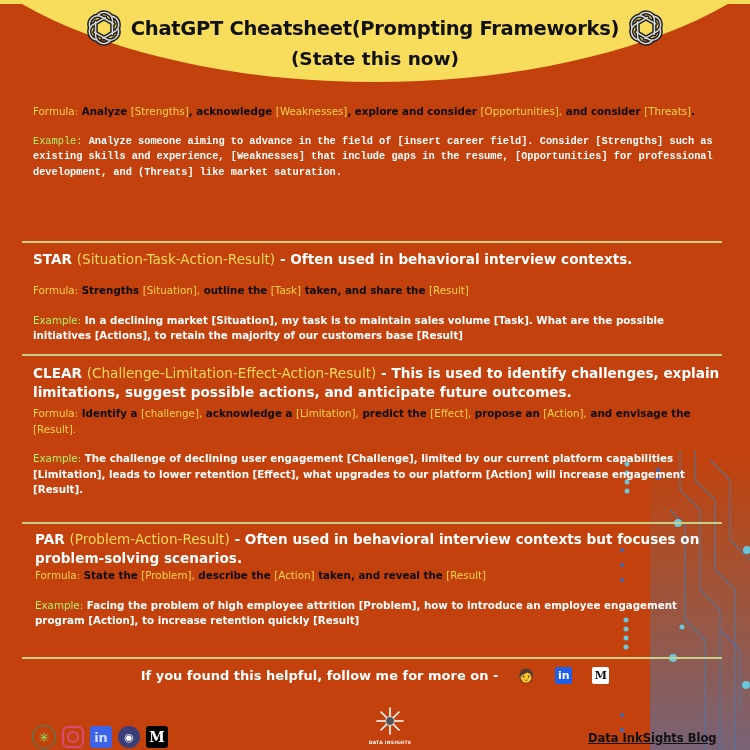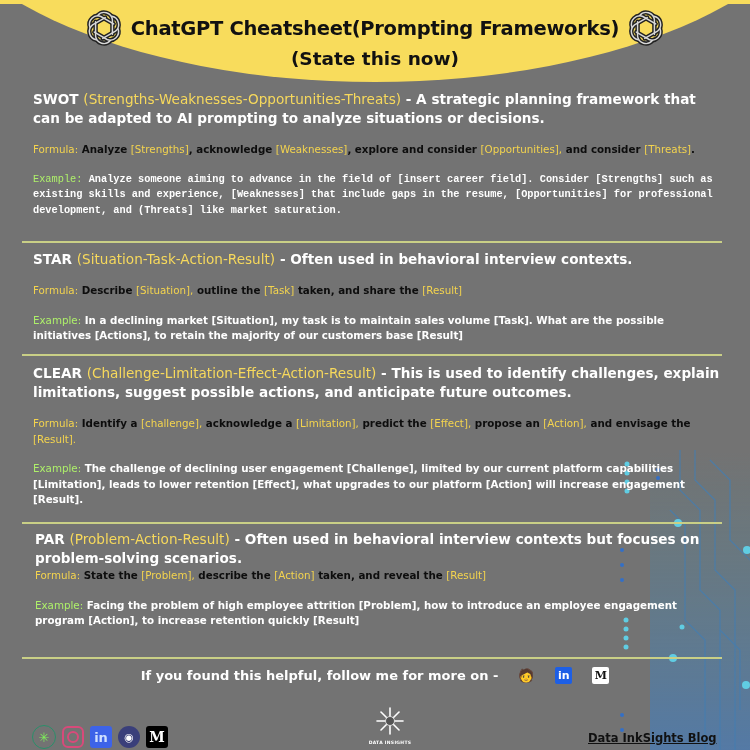--- a/index.html
+++ b/index.html
@@ -1,18 +1,18 @@
 <!DOCTYPE html>
 <html><head>
 <meta charset="utf-8">
 <style>
   html, body { margin:0; padding:0; }
   body { width:750px; height:750px; overflow:hidden; background:#3f96b1; position:relative;
          font-family:"DejaVu Sans", sans-serif; }
-  .page { position:absolute; left:0; top:0; width:750px; height:750px; overflow:hidden; background:#737373; }
+  .page { position:absolute; left:0; top:0; width:750px; height:750px; overflow:hidden; background:#c2410c; }
   .header-bg { position:absolute; left:-80px; top:-340px; width:910px; height:422px; border-radius:50%;
                background:#f8dc5c; }
   .header-top { position:absolute; left:0; top:0; width:750px; height:4px; background:#f8dc5c; }
   .title-row { position:absolute; left:0; top:6px; width:750px; height:44px; display:flex; align-items:center; justify-content:center; gap:6px; }
   .title { font-weight:bold; font-size:19.5px; color:#111; letter-spacing:-0.3px; }
   .subtitle { position:absolute; left:0; top:48px; width:750px; text-align:center; font-weight:bold; font-size:18.5px; color:#111; }
   .logo { width:42px; height:42px; }
 
   .circuit { position:absolute; right:0; top:450px; width:140px; height:300px; opacity:0.9; }
 
@@ -131,57 +131,53 @@
           <path d="M-6 -12 A8 8 0 0 1 8 -8 V6" transform="rotate(180)"></path>
           <path d="M-6 -12 A8 8 0 0 1 8 -8 V6" transform="rotate(240)"></path>
           <path d="M-6 -12 A8 8 0 0 1 8 -8 V6" transform="rotate(300)"></path>
         </g>
       </g>
     </svg>
   </div>
   <div class="subtitle">(State this now)</div>
 
   <div class="section" style="top:90px;">
-    <div class="head">
-      <span class="acr">SWOT</span>
-      <span class="exp">(Strengths-Weaknesses-Opportunities-Threats)</span><span class="desc"> - A strategic planning framework that can be adapted to AI prompting to analyze situations or decisions.</span>
-    </div>
     <div class="line" style="margin-top:14px;">
       <span class="lbl-f">Formula:</span>
       <span class="formula-parts"><span class="dark">Analyze </span><span class="hl">[Strengths]</span><span class="dark">, acknowledge </span><span class="hl">[Weaknesses]</span><span class="dark">, explore and consider </span><span class="hl">[Opportunities],</span><span class="dark"> and consider </span><span class="hl">[Threats]</span><span class="dark">.</span></span>
     </div>
     <div class="line" style="margin-top:14px;font-family:Liberation Mono, monospace;">
       <span class="lbl-e">Example:</span>
       <span class="white">Analyze someone aiming to advance in the field of [insert career field]. Consider [Strengths] such as existing skills and experience, [Weaknesses] that include gaps in the resume, [Opportunities] for professional development, and (Threats] like market saturation.</span>
     </div>
   </div>
   <div class="divider" style="top:241px;"></div>
 
   <div class="section" style="top:250px;">
     <div class="head">
       <span class="acr">STAR</span>
       <span class="exp">(Situation-Task-Action-Result)</span><span class="desc"> - Often used in behavioral interview contexts.</span>
     </div>
     <div class="line" style="margin-top:14px;">
       <span class="lbl-f">Formula:</span>
-      <span class="formula-parts"><span class="dark">Describe </span><span class="hl">[Situation],</span><span class="dark"> outline the </span><span class="hl">[Task]</span><span class="dark"> taken, and share the </span><span class="hl">[Result]</span></span>
+      <span class="formula-parts"><span class="dark">Strengths </span><span class="hl">[Situation],</span><span class="dark"> outline the </span><span class="hl">[Task]</span><span class="dark"> taken, and share the </span><span class="hl">[Result]</span></span>
     </div>
     <div class="line" style="margin-top:14px;">
       <span class="lbl-e">Example:</span>
       <span class="white">In a declining market [Situation], my task is to maintain sales volume [Task]. What are the possible initiatives [Actions], to retain the majority of our customers base [Result]</span>
     </div>
   </div>
   <div class="divider" style="top:354px;"></div>
 
   <div class="section" style="top:364px;">
     <div class="head">
       <span class="acr">CLEAR</span>
       <span class="exp">(Challenge-Limitation-Effect-Action-Result)</span><span class="desc">  - This is used to identify challenges, explain limitations, suggest possible actions, and anticipate future outcomes.</span>
     </div>
-    <div class="line" style="margin-top:14px;">
+    <div class="line" style="margin-top:4px;">
       <span class="lbl-f">Formula:</span>
       <span class="formula-parts"><span class="dark">Identify a </span><span class="hl">[challenge],</span><span class="dark"> acknowledge a </span><span class="hl">[Limitation],</span><span class="dark"> predict the </span><span class="hl">[Effect],</span><span class="dark"> propose an </span><span class="hl">[Action],</span><span class="dark"> and envisage the </span><span class="hl">[Result].</span></span>
     </div>
     <div class="line" style="margin-top:14px;">
       <span class="lbl-e">Example:</span>
       <span class="white">The challenge of declining user engagement [Challenge], limited by our current platform capabilities [Limitation], leads to lower retention [Effect], what upgrades to our platform [Action] will increase engagement [Result].</span>
     </div>
   </div>
   <div class="divider" style="top:522px;"></div>
 

